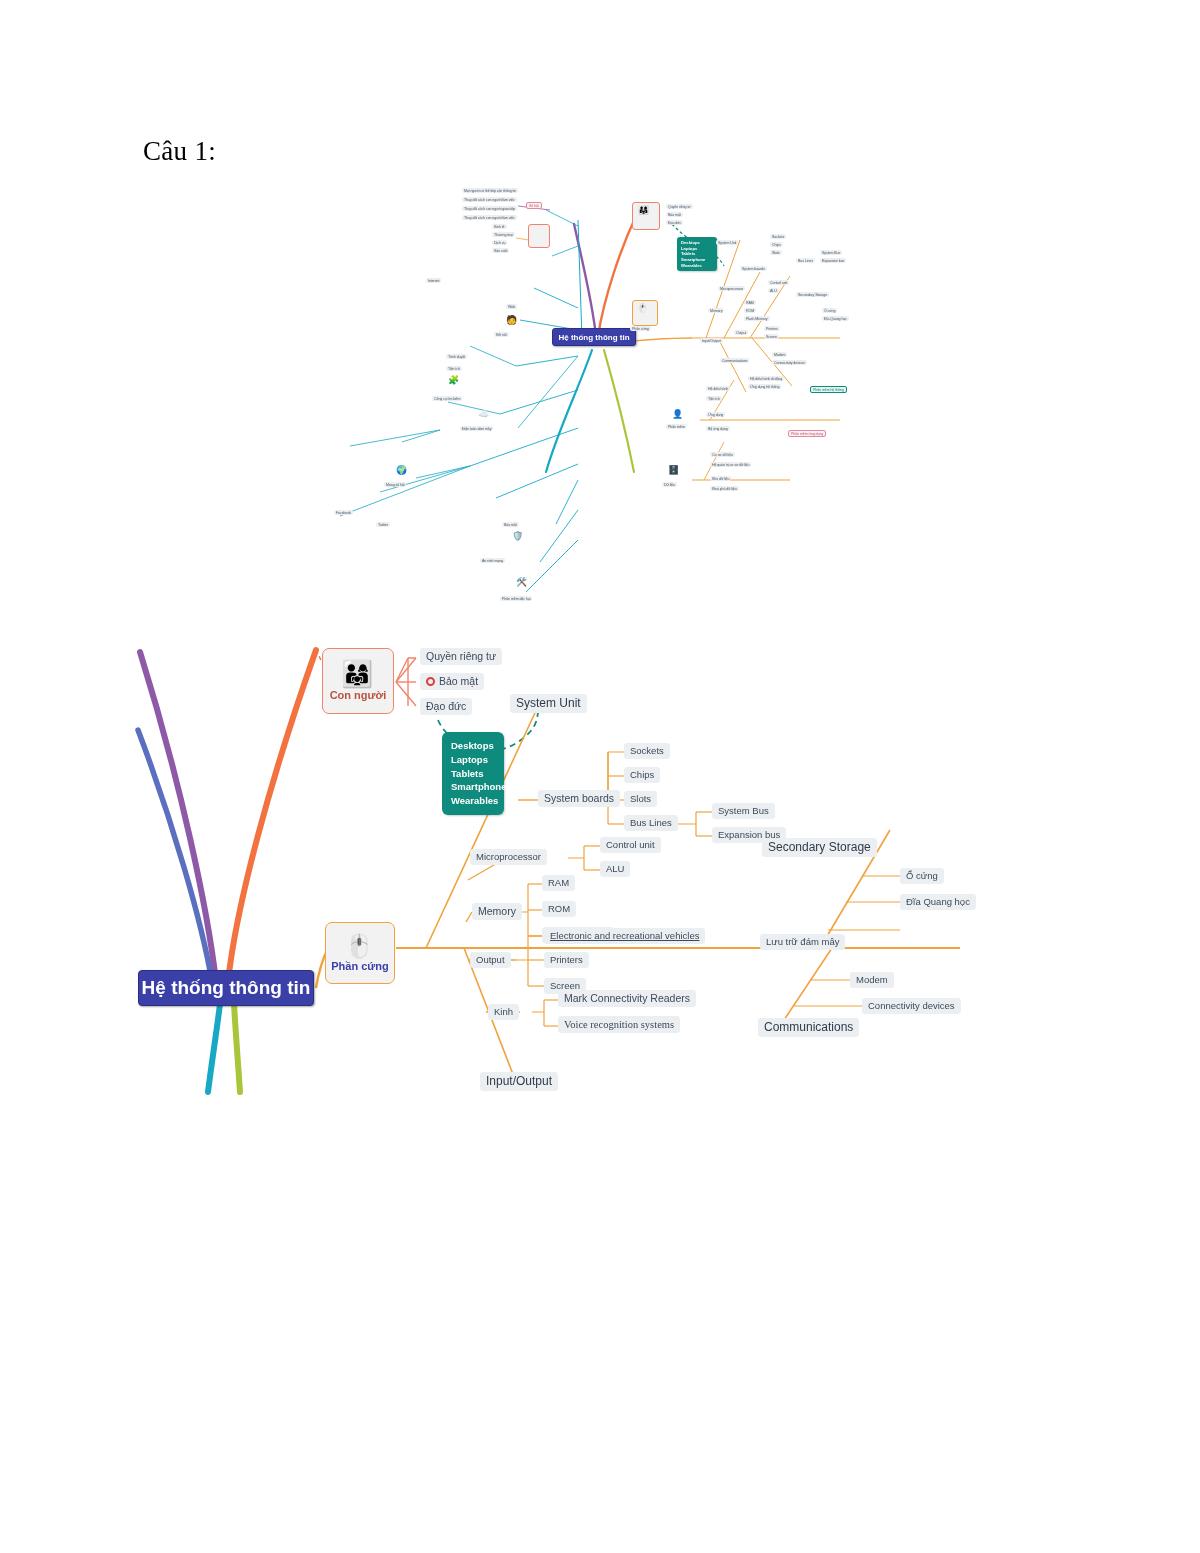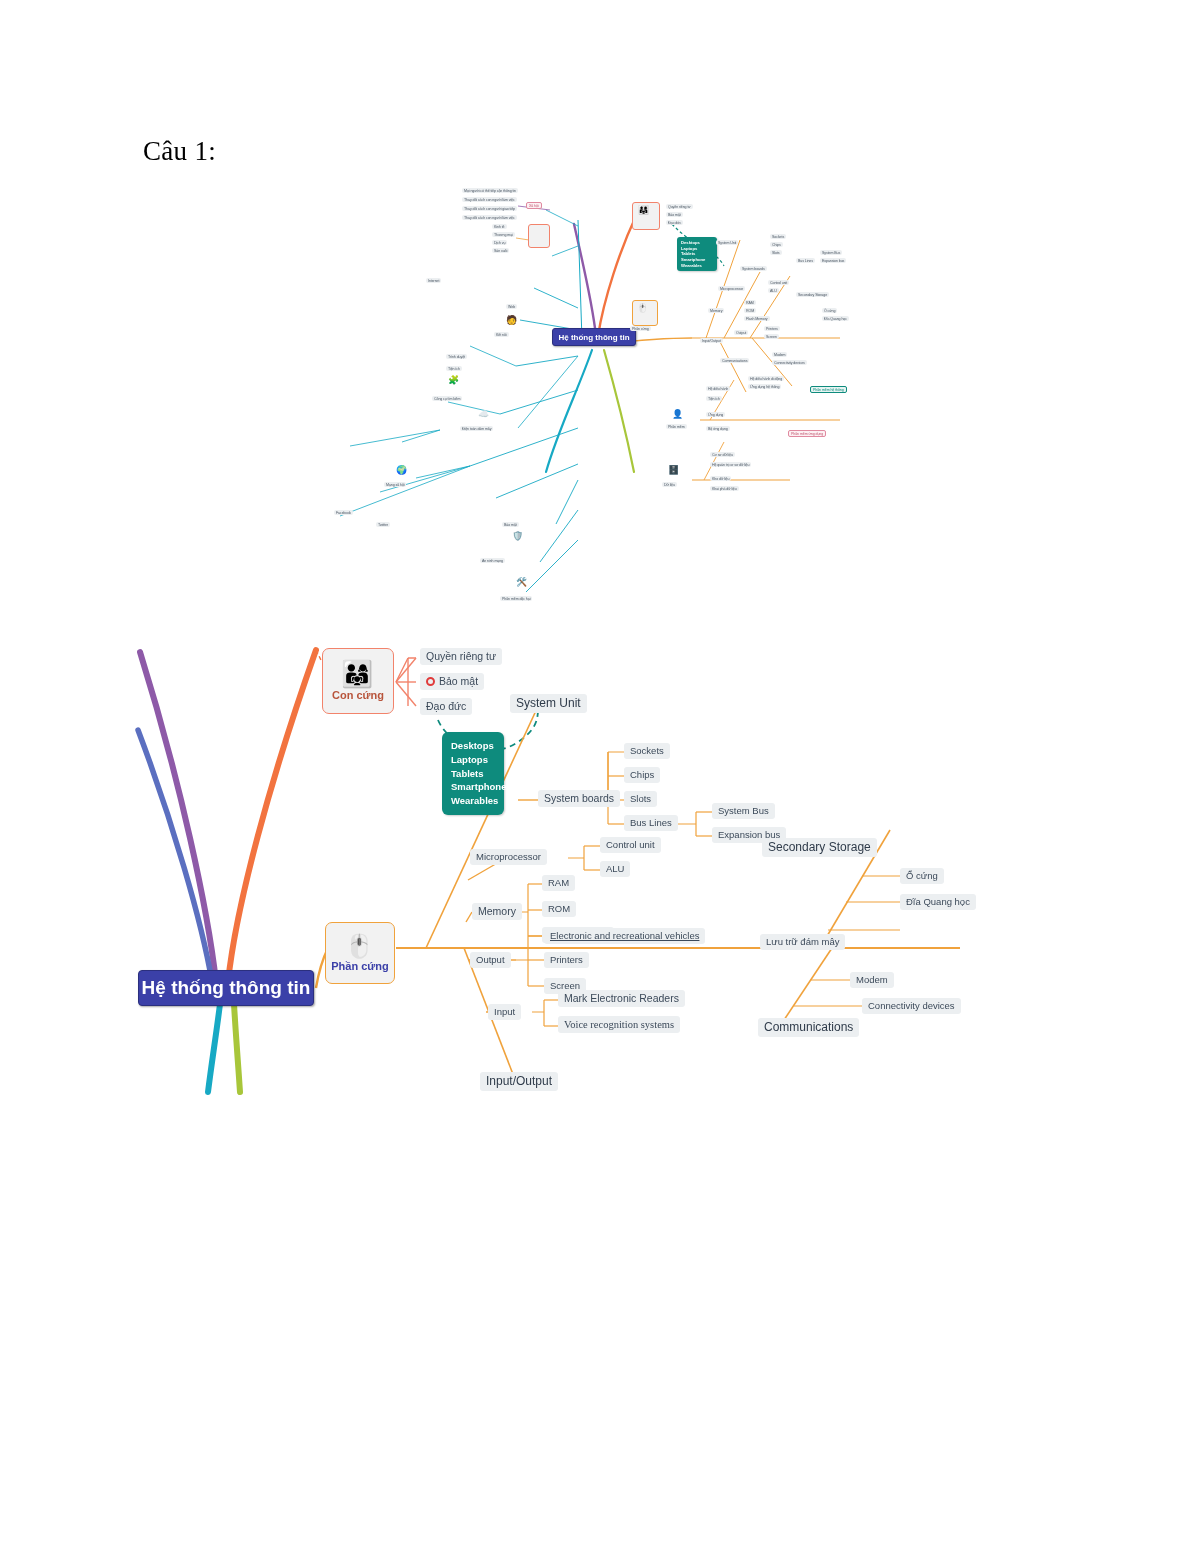--- a/index.html
+++ b/index.html
@@ -429,21 +429,21 @@
 
     <path d="M712,318 L660,396" stroke="#f0a23c" stroke-width="1.6" fill="none"></path>
     <path d="M690,350 L730,350" stroke="#f0a23c" stroke-width="1.2" fill="none"></path>
     <path d="M674,376 L742,376" stroke="#f0a23c" stroke-width="1.2" fill="none"></path>
   </svg>
 
   <div class="node central" id="detail-central">Hệ thống thông tin</div>
 
   <div class="node icon-node" id="node-people">
     <span class="icon-art">👨‍👩‍👧</span>
-    <span class="icon-label">Con cứng</span>
+    <span class="icon-label">Con người</span>
   </div>
 
   <div class="node pill" style="left:300px; top:18px;">Quyền riêng tư</div>
 
   <div class="node pill" style="left:300px; top:43px;">
     <span class="dot-ico"></span><span>Bảo mật</span>
   </div>
 
   <div class="node pill" style="left:300px; top:68px;">Đạo đức</div>
 
@@ -482,21 +482,21 @@
   <div class="node pill head" style="left:642px; top:208px;">Secondary Storage</div>
   <div class="node pill sm" style="left:780px; top:238px;">Ổ cứng</div>
   <div class="node pill sm" style="left:780px; top:264px;">Đĩa Quang học</div>
   <div class="node pill sm" style="left:640px; top:304px;">Lưu trữ đám mây</div>
 
   <div class="node pill head" style="left:360px; top:442px;">Input/Output</div>
   <div class="node pill sm" style="left:350px; top:322px;">Output</div>
   <div class="node pill sm" style="left:424px; top:298px;text-decoration:underline;">Electronic and recreational vehicles</div>
   <div class="node pill sm" style="left:424px; top:322px;">Printers</div>
   <div class="node pill sm" style="left:424px; top:348px;">Screen</div>
-  <div class="node pill sm" style="left:368px; top:374px;">Input</div>
-  <div class="node pill" style="left:438px; top:360px;">Mark Electronic Readers</div>
+  <div class="node pill sm" style="left:368px; top:374px;">Kinh</div>
+  <div class="node pill" style="left:438px; top:360px;">Mark Connectivity Readers</div>
   <div class="node pill" style="left:438px; top:386px;font-family:Liberation Serif, serif;">Voice recognition systems</div>
 
   <div class="node pill head" style="left:638px; top:388px;">Communications</div>
   <div class="node pill sm" style="left:730px; top:342px;">Modem</div>
   <div class="node pill sm" style="left:742px; top:368px;">Connectivity devices</div>
 
 </div>
 
 </body></html>

